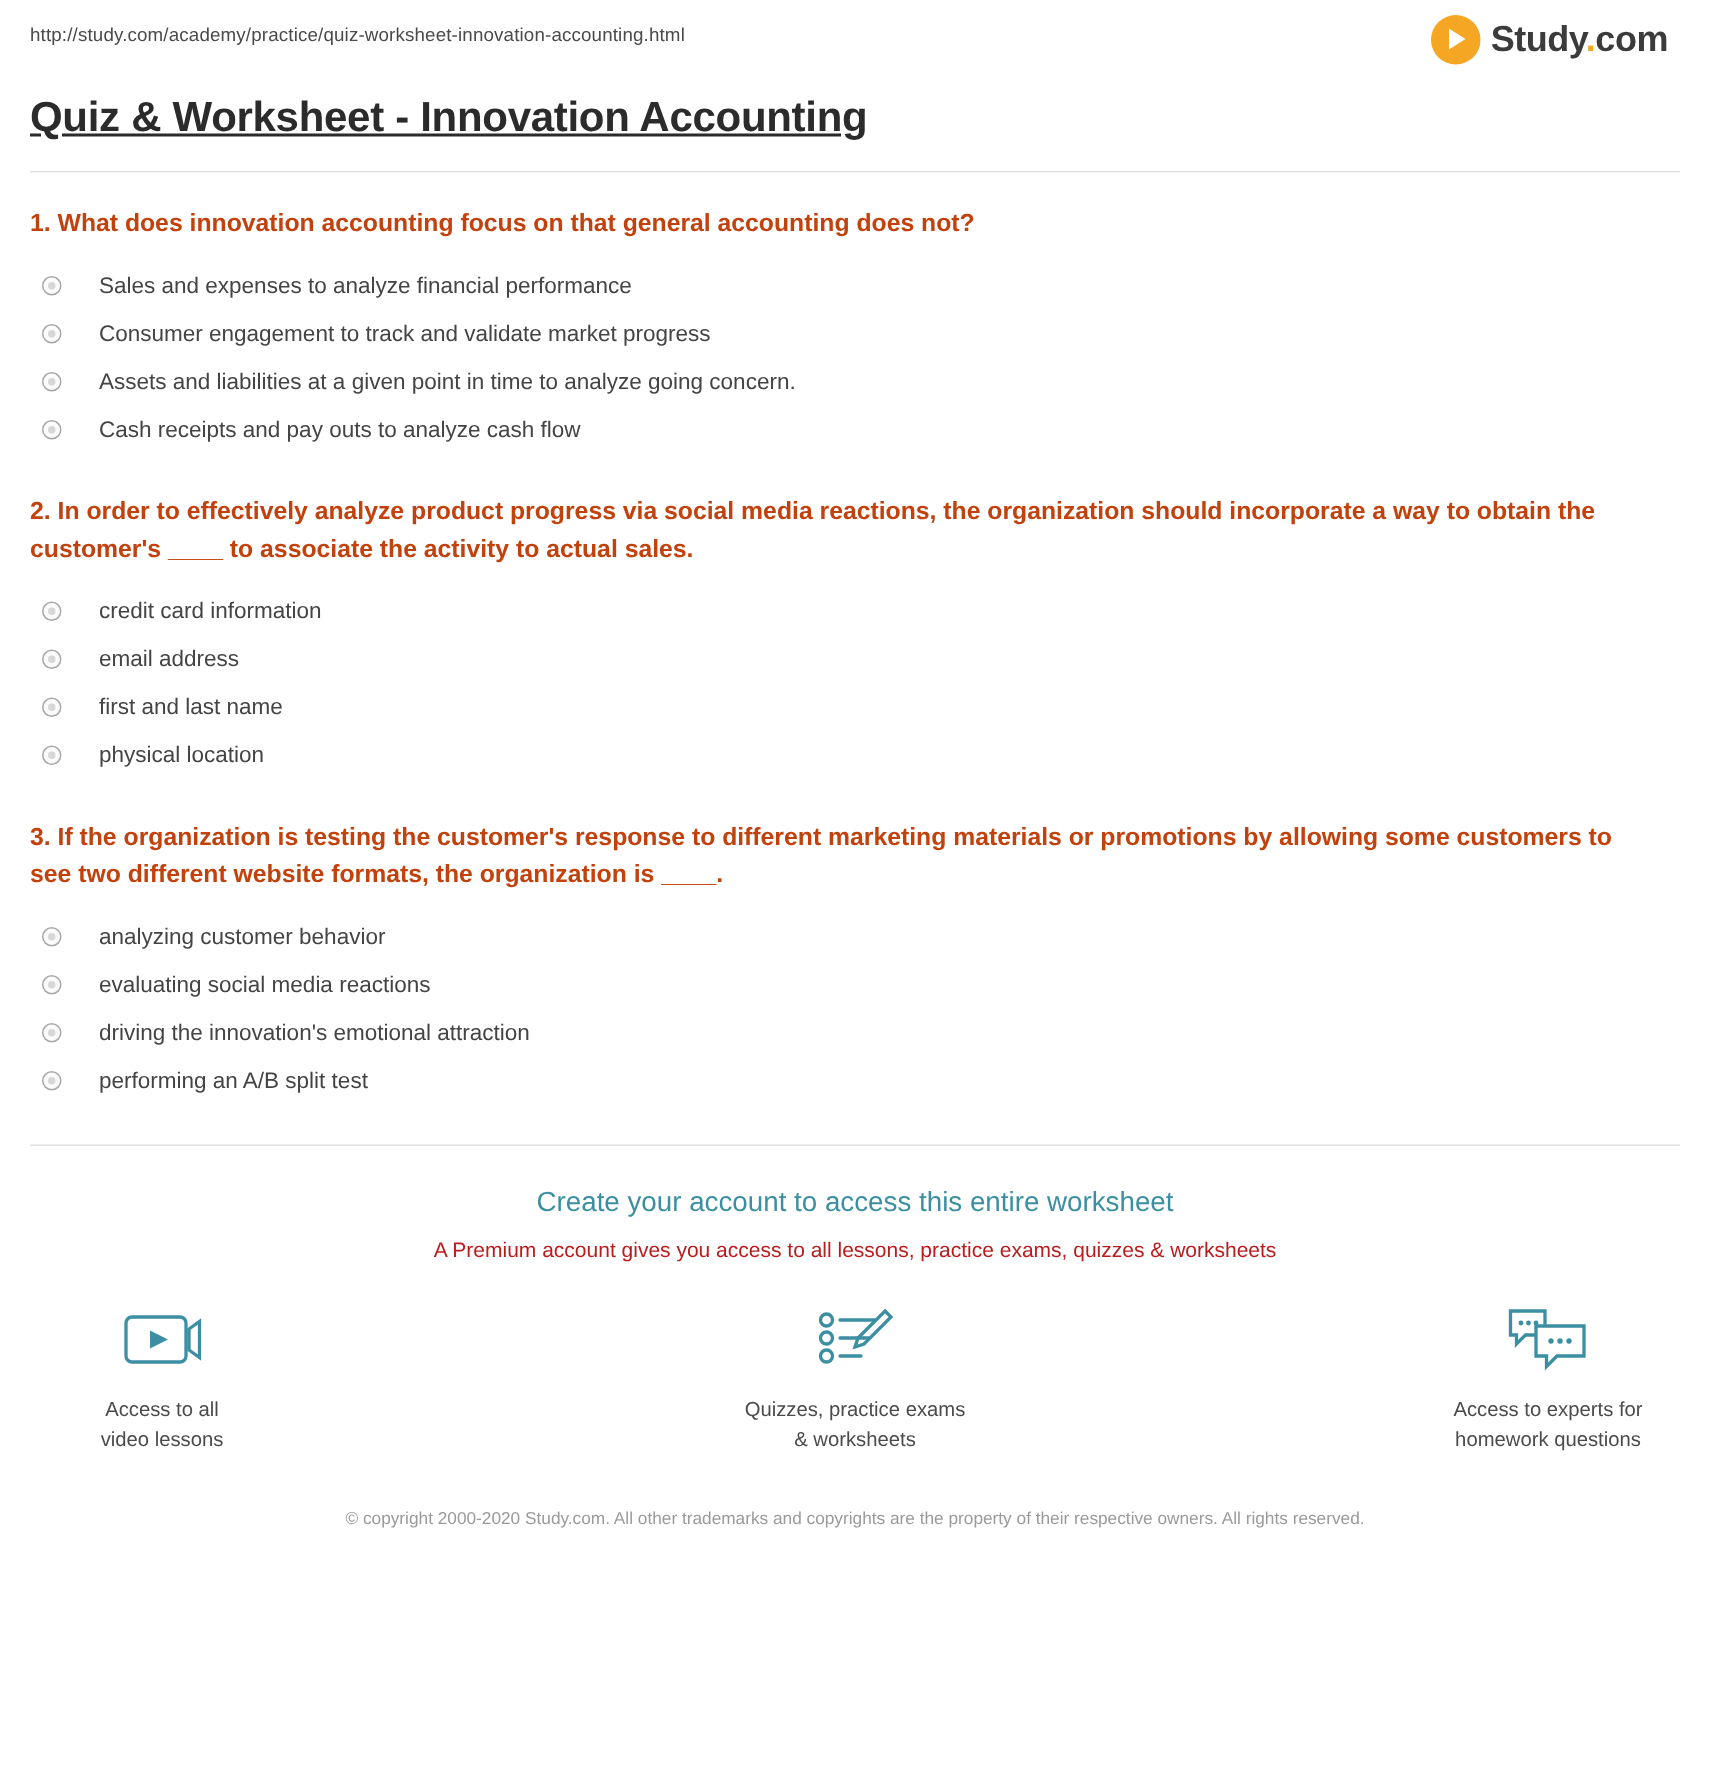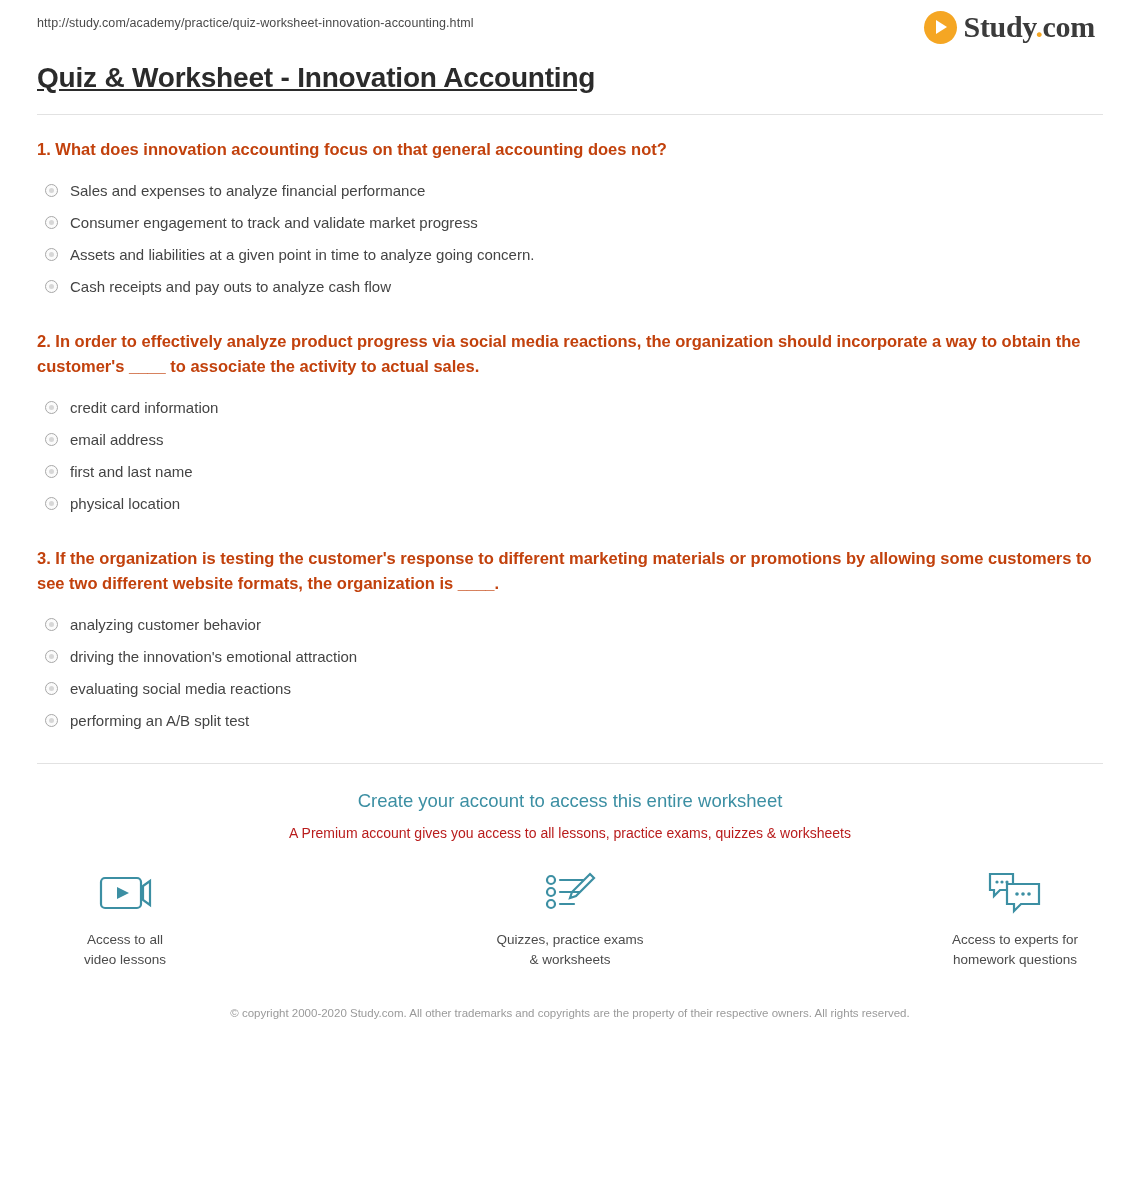--- a/index.html
+++ b/index.html
@@ -11,21 +11,21 @@
   body {
     width: 1140px;
     height: 1177px;
     font-family: "Liberation Sans", sans-serif;
     color: #333333;
     position: relative;
     overflow: hidden;
   }
   .page {
     width: 1140px;
-    padding: 0 35px;
+    padding: 0 18px;
   }
   .topbar {
     display: flex;
     align-items: flex-start;
     justify-content: space-between;
     padding: 10px 2px 0 2px;
     height: 52px;
   }
   .url {
     font-size: 12.5px;
@@ -51,25 +51,25 @@
   .logo-mark::after {
     content: "";
     position: absolute;
     left: 12px;
     top: 9px;
     border-left: 11px solid #ffffff;
     border-top: 7.5px solid transparent;
     border-bottom: 7.5px solid transparent;
   }
   .logo-text {
-    font-size: 30px;
+    font-size: 24px;
     font-weight: bold;
     color: #3b3b3b;
     letter-spacing: -0.3px;
-    font-family: Liberation Serif, serif;
+    font-family: Liberation Sans, sans-serif;
   }
   .logo-text .dot { color: #f5a623; }
 
   h1.title {
     font-size: 28px;
     font-weight: bold;
     color: #2b2b2b;
     margin: 10px 0 20px 0;
     padding: 0 2px;
     letter-spacing: -0.2px;
@@ -93,21 +93,21 @@
     max-width: 1070px;
   }
   .answers {
     list-style: none;
     margin: 0;
     padding: 0;
   }
   .answer {
     display: flex;
     align-items: center;
-    gap: 12px;
+    gap: 25px;
     padding: 7px 0 7px 8px;
     font-size: 15px;
     color: #444444;
   }
   .radio {
     width: 13px;
     height: 13px;
     border-radius: 50%;
     border: 1px solid #a8a8a8;
     background: #fbfbfb;
@@ -237,25 +237,25 @@
 
   <div class="question">
     <div class="q-text">3. If the organization is testing the customer's response to different marketing materials or promotions by allowing some customers to see two different website formats, the organization is ____.</div>
     <ul class="answers">
       <li class="answer">
         <span class="radio"></span>
         <span class="answer-label">analyzing customer behavior</span>
       </li>
       <li class="answer">
         <span class="radio"></span>
+        <span class="answer-label">evaluating social media reactions</span>
+      </li>
+      <li class="answer">
+        <span class="radio"></span>
         <span class="answer-label">driving the innovation's emotional attraction</span>
-      </li>
-      <li class="answer">
-        <span class="radio"></span>
-        <span class="answer-label">evaluating social media reactions</span>
       </li>
       <li class="answer">
         <span class="radio"></span>
         <span class="answer-label">performing an A/B split test</span>
       </li>
     </ul>
   </div>
 
   <hr class="footer-rule">
 

